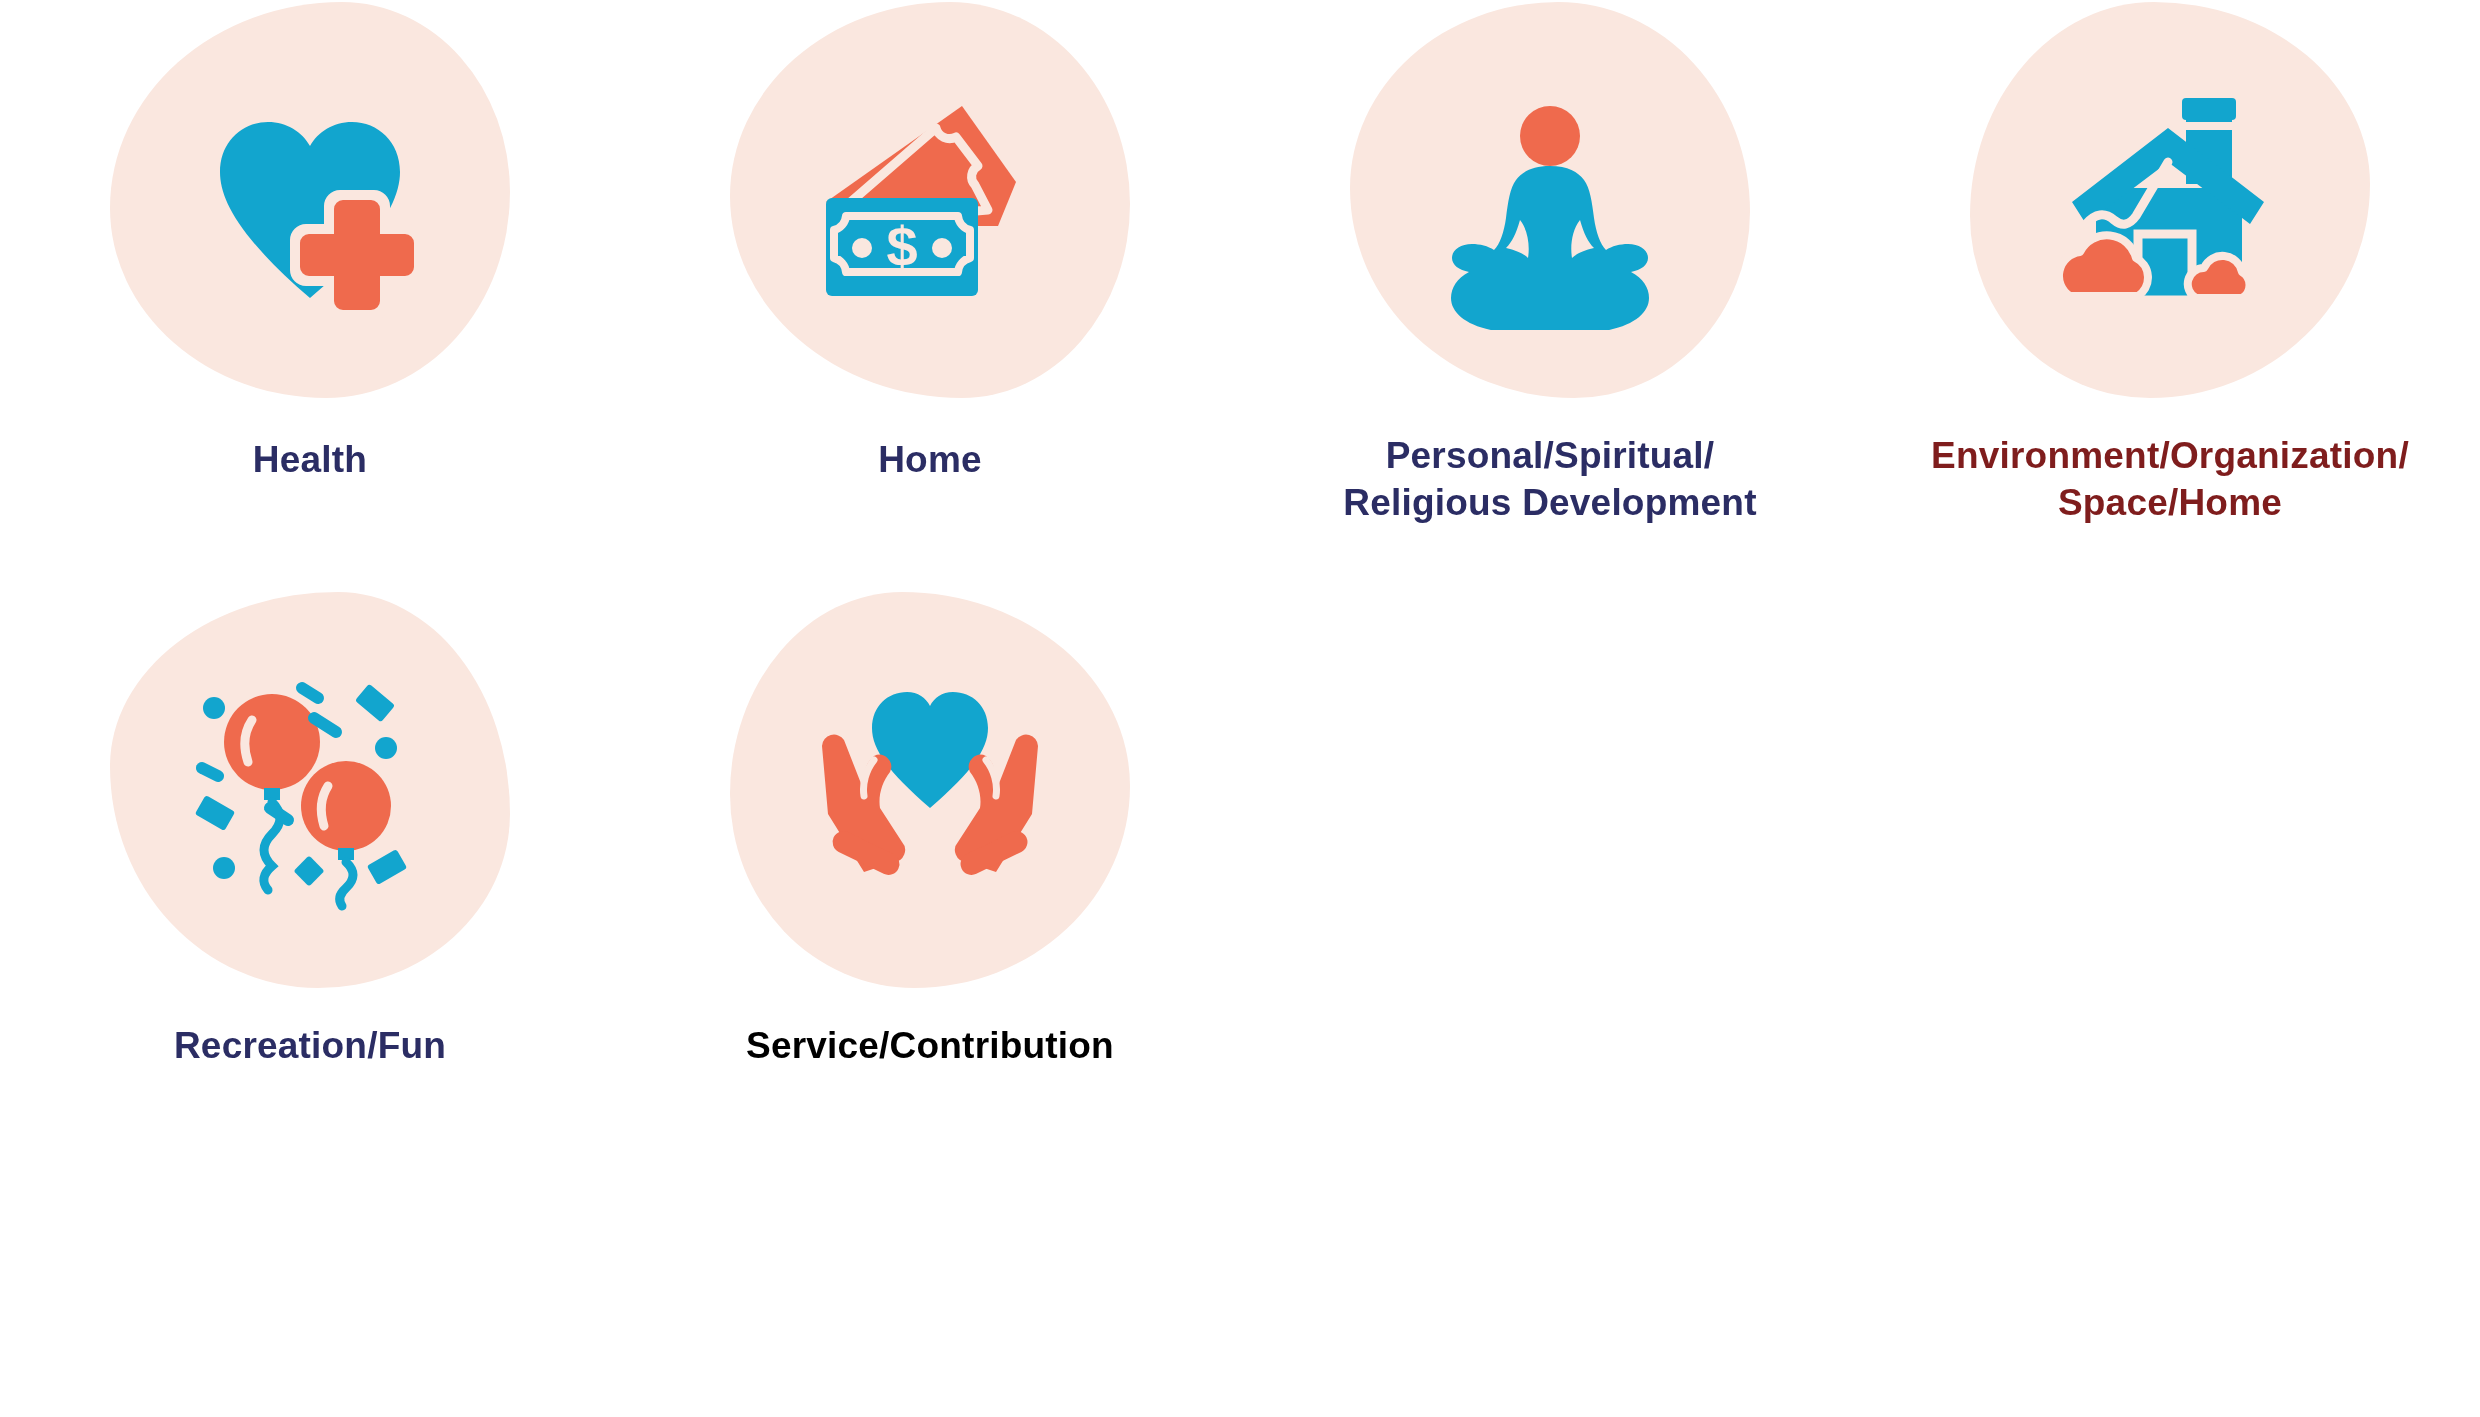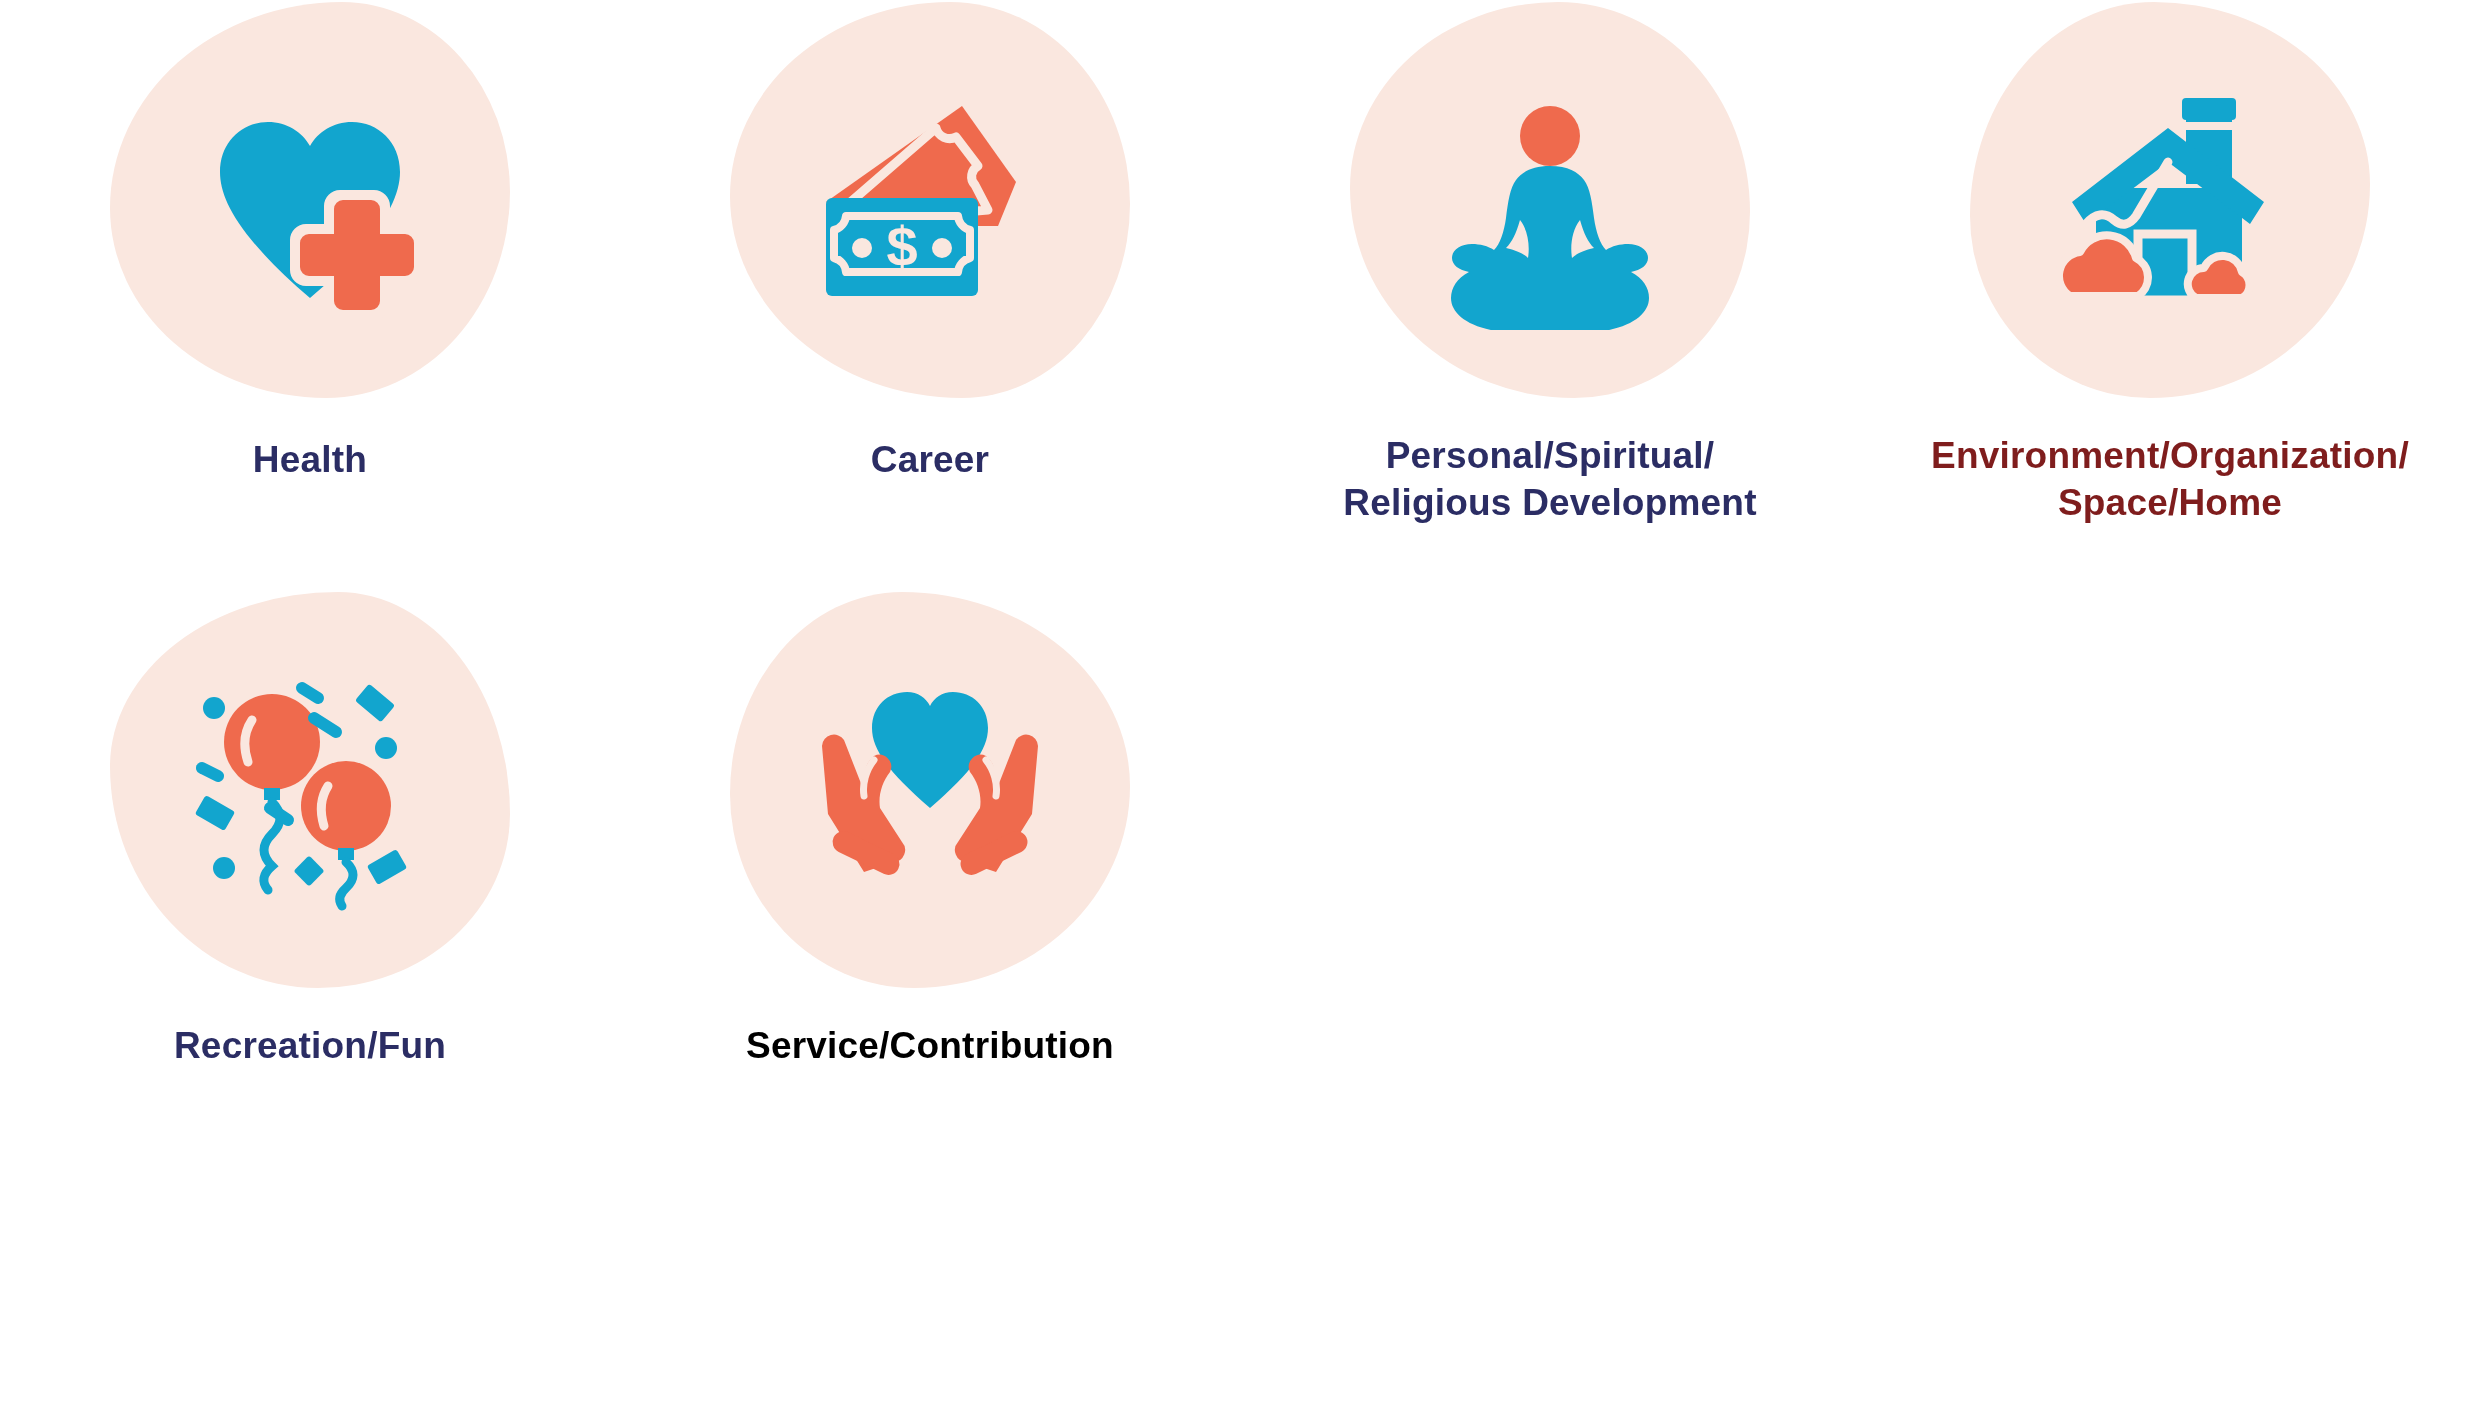--- a/index.html
+++ b/index.html
@@ -128,21 +128,21 @@
           <path d="M46 136 L 136 58 a14 14 0 0 0 20 9 L 178 96 a12 12 0 0 0 -3 19 L 188 140 L 70 150 Z" fill="#EF6A4D" stroke="#FAE7DF" stroke-width="9" stroke-linejoin="round"></path>
 
           <rect x="26" y="128" width="152" height="98" rx="6" fill="#12A5CE"></rect>
 
           <path d="M46 146 h112 a16 16 0 0 0 12 14 v28 a16 16 0 0 0 -12 14 h-112 a16 16 0 0 0 -12 -14 v-28 a16 16 0 0 0 12 -14 z" fill="none" stroke="#FAE7DF" stroke-width="8" stroke-linejoin="round"></path>
           <circle cx="62" cy="178" r="10" fill="#FAE7DF"></circle>
           <circle cx="142" cy="178" r="10" fill="#FAE7DF"></circle>
           <text x="102" y="196" text-anchor="middle" font-family="'Liberation Sans',sans-serif" font-size="56" font-weight="700" fill="#FAE7DF">$</text>
         </svg>
       </div>
-      <div class="label" style="color: rgb(43, 45, 100);">Career</div>
+      <div class="label" style="color: rgb(43, 45, 100);">Home</div>
     </div>
 
 
     <div class="cell row2">
       <div class="blob-wrap">
         <div class="blob v5" style="background: rgb(250, 231, 223);"></div>
         <svg class="icon-svg" viewBox="0 0 260 260">
           <circle cx="130" cy="66" r="30" fill="#EF6A4D"></circle>
 
           <path d="M130 96 c-18 0 -28 6 -34 14 c-6 8 -8 22 -10 38 c-2 14 -6 26 -12 32 c-6 -4 -14 -6 -22 -6 c-12 0 -20 6 -20 14 c0 7 7 12 17 14 c-12 6 -18 16 -18 26 c0 16 18 30 52 34 c-4 6 -4 14 2 18 c8 6 20 2 26 -6 h38 c6 8 18 12 26 6 c6 -4 6 -12 2 -18 c34 -4 52 -18 52 -34 c0 -10 -6 -20 -18 -26 c10 -2 17 -7 17 -14 c0 -8 -8 -14 -20 -14 c-8 0 -16 2 -22 6 c-6 -6 -10 -18 -12 -32 c-2 -16 -4 -30 -10 -38 c-6 -8 -16 -14 -34 -14 z" fill="#12A5CE"></path>

